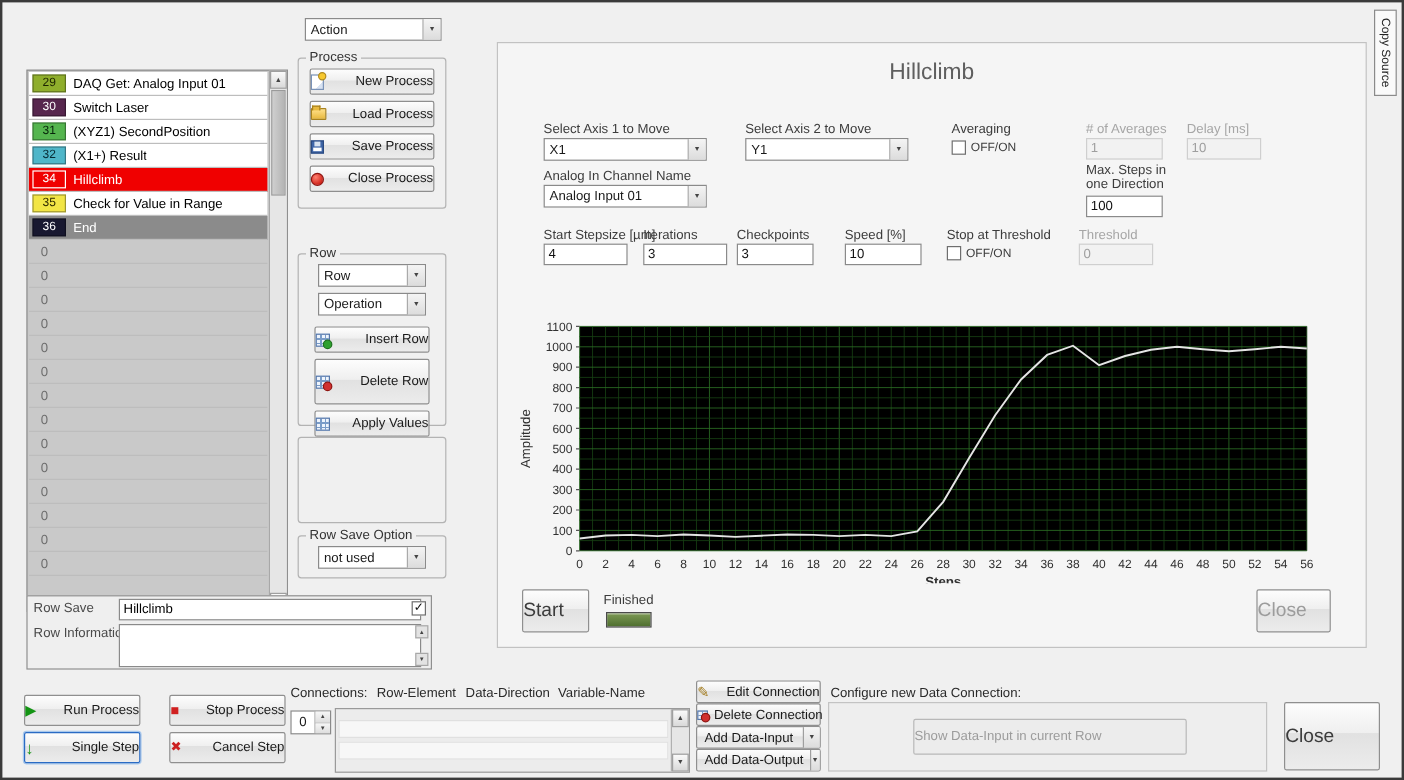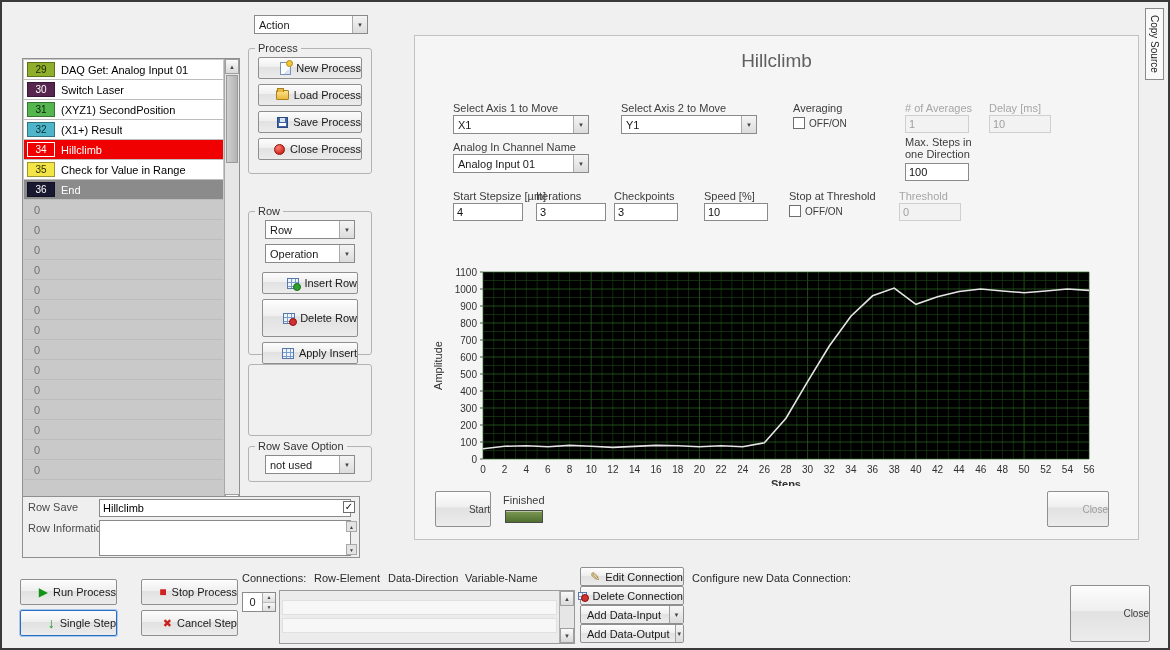--- a/index.html
+++ b/index.html
@@ -7,21 +7,21 @@
   body { font-family:"Liberation Sans", sans-serif; font-size:11px; color:#1a1a1a; }
 
   .window { position:relative; width:1170px; height:650px; background:#f0f0f0;
             border:2px solid #3a3a3a; overflow:hidden; }
   .dd { position:absolute; display:flex; align-items:stretch; height:19px;
         background:#fff; border:1px solid #8a8a8a; }
   .dd-text { flex:1; display:flex; align-items:center; padding:0 4px; overflow:hidden; white-space:nowrap; }
   .dd-arrow { width:15px; background:linear-gradient(#f4f4f4,#dcdcdc); border-left:1px solid #aaa;
               display:flex; align-items:center; justify-content:center; font-size:6px; color:#444; }
 
-  .btn { position:absolute; display:flex; align-items:center; justify-content:flex-end; gap:5px;
+  .btn { position:absolute; display:flex; align-items:center; justify-content:space-between; gap:5px;
          background:linear-gradient(#fdfdfd,#efefef 45%,#e1e1e1 46%,#ececec);
          border:1px solid #8f8f8f; border-radius:2px; font-size:11px; color:#1a1a1a; }
   .btn.rel { position:relative; }
   .btn .lbl { white-space:nowrap; }
   .btn.disabled { color:#9c9c9c; background:#ececec; border-color:#b8b8b8; }
 
   .tfield { position:absolute; height:18px; background:#fff; border:1px solid #8a8a8a;
             font-family:inherit; font-size:11px; padding:0 3px; color:#111; }
   .tfield.disabled { background:#f2f2f2; border-color:#cfcfcf; color:#9f9f9f; }
 
@@ -100,21 +100,21 @@
 
   
   .panel { position:absolute; left:412px; top:33px; width:725px; height:505px;
            background:#f5f5f5; border:1px solid #c2c2c2; }
   .panel-title { position:absolute; top:14px; left:0; width:100%; text-align:center;
                  font-size:19px; color:#5f5f5f; }
   .chart { position:absolute; left:16px; top:226px; width:694px; height:224px; }
   .chart text { font-family:"Liberation Sans", sans-serif; }
   .led { position:absolute; width:38px; height:13px; background:linear-gradient(#7d9a55,#4f6f2f);
          border:1px solid #4a4a4a; box-shadow:inset 0 1px 0 rgba(255,255,255,.45); }
-  .bigbtn { font-size:10px; color:#3c3c3c;padding-left:25px; }
+  .bigbtn { font-size:16px; color:#3c3c3c; }
   .bigbtn.grayed { color:#9c9c9c; }
 
   
   .blabel { position:absolute; font-size:11px; color:#2a2a2a; white-space:nowrap; }
   .spinner { position:absolute; left:240px; top:590px; width:34px; height:20px; display:flex;
              background:#fff; border:1px solid #8a8a8a; }
   .spin-val { flex:1; display:flex; align-items:center; justify-content:center; }
   .spin-btns { width:13px; display:flex; flex-direction:column; border-left:1px solid #aaa; }
   .spin-btns span { flex:1; display:flex; align-items:center; justify-content:center;
                     font-size:5px; background:linear-gradient(#f6f6f6,#dedede); color:#444; }
@@ -266,21 +266,21 @@
       <button class="btn rel" style="width:96px;height:22px;margin-top:4px">
         <span class="ic ic-grid green"></span>
         <span class="lbl">Insert Row</span>
       </button>
       <button class="btn rel" style="width:96px;height:38px">
         <span class="ic ic-grid red"></span>
         <span class="lbl">Delete Row</span>
       </button>
       <button class="btn rel" style="width:96px;height:22px">
         <span class="ic ic-grid"></span>
-        <span class="lbl">Apply Insert</span>
+        <span class="lbl">Apply Values</span>
       </button>
     </div>
   </fieldset>
 
   <fieldset class="gbox" style="left:246px;top:362px;width:124px;height:72px"></fieldset>
 
   <fieldset class="gbox" style="left:246px;top:438px;width:124px;height:42px">
     <legend>Row Save Option</legend>
     <div class="gcol">
       <div class="dd" style="position:relative;width:90px">
@@ -559,18 +559,23 @@
   <button class="btn" style="left:578px;top:603px;width:104px;height:19px;justify-content:space-between;padding-left:6px">
     <span class="lbl">Add Data-Input</span>
     <span class="minidd">▼</span>
   </button>
   <button class="btn" style="left:578px;top:622px;width:104px;height:19px;justify-content:space-between;padding-left:6px">
     <span class="lbl">Add Data-Output</span>
     <span class="minidd">▼</span>
   </button>
 
   <div class="blabel" style="left:690px;top:570px">Configure new Data Connection:</div>
+  <div class="cfgbox">
+    <button class="btn disabled" style="left:70px;top:13px;width:228px;height:30px">
+      <span class="lbl">Show Data-Input in current Row</span>
+    </button>
+  </div>
 
   <button class="btn bigbtn" style="left:1068px;top:583px;width:80px;height:57px">
     <span class="lbl">Close</span>
   </button>
 
 </div>
 
 </body></html>

